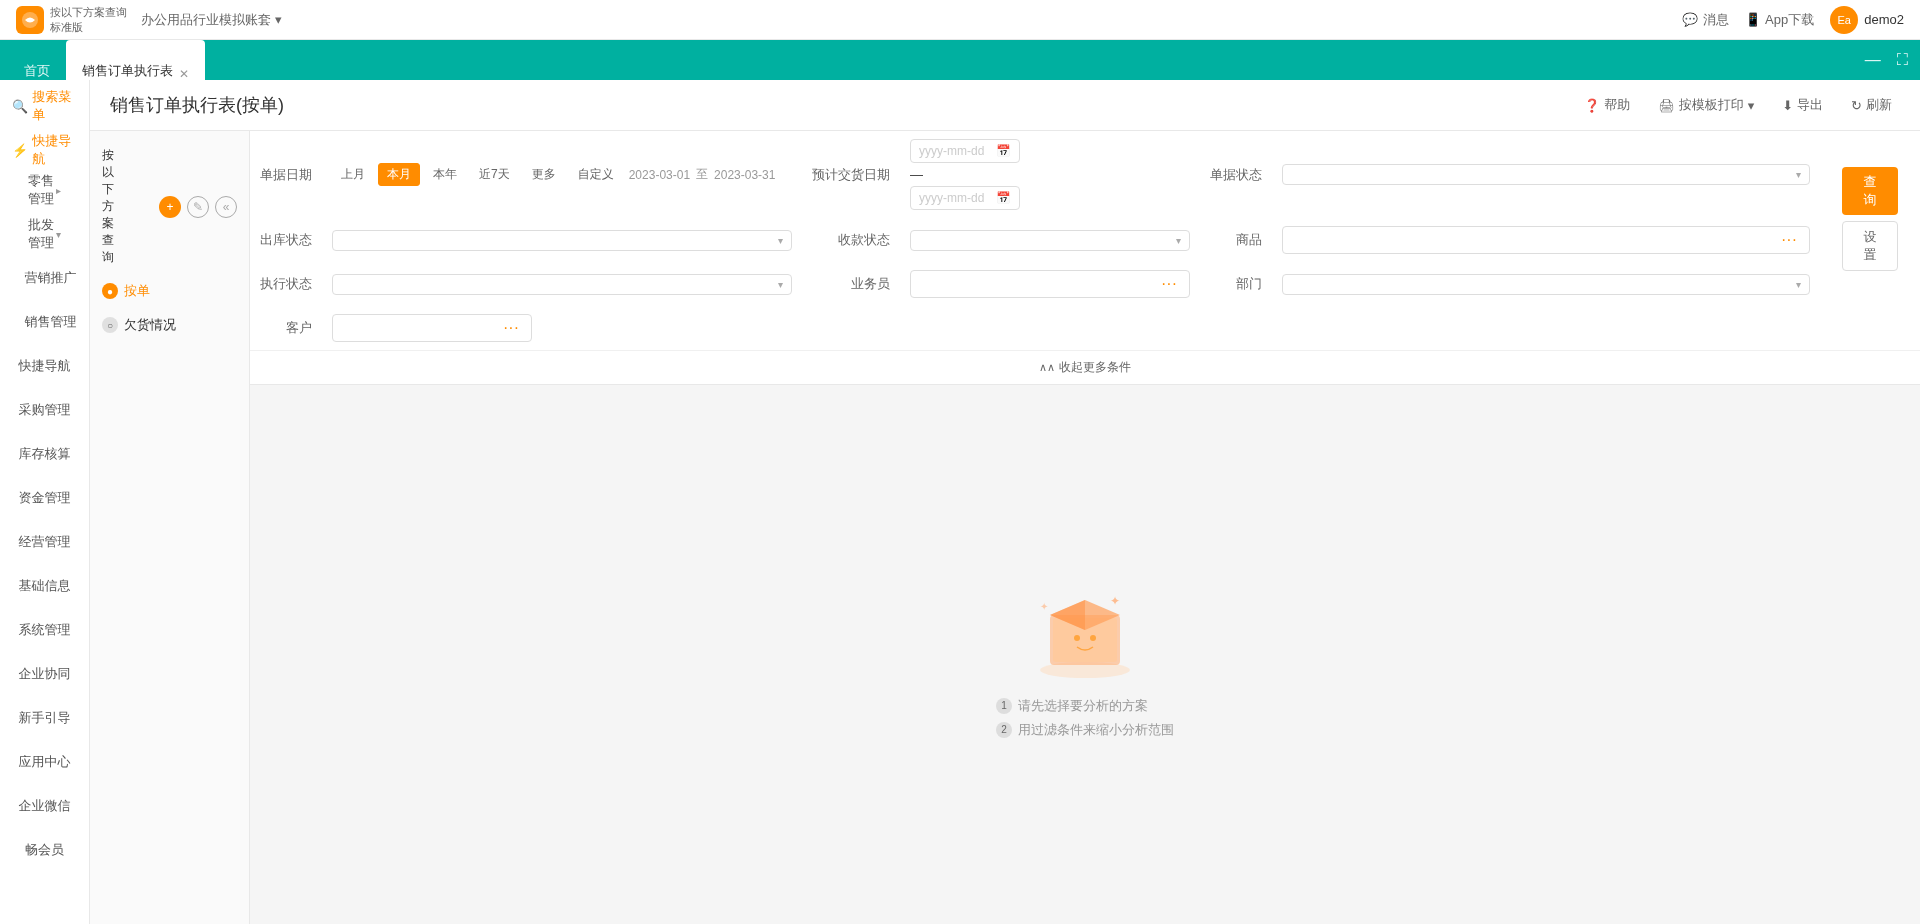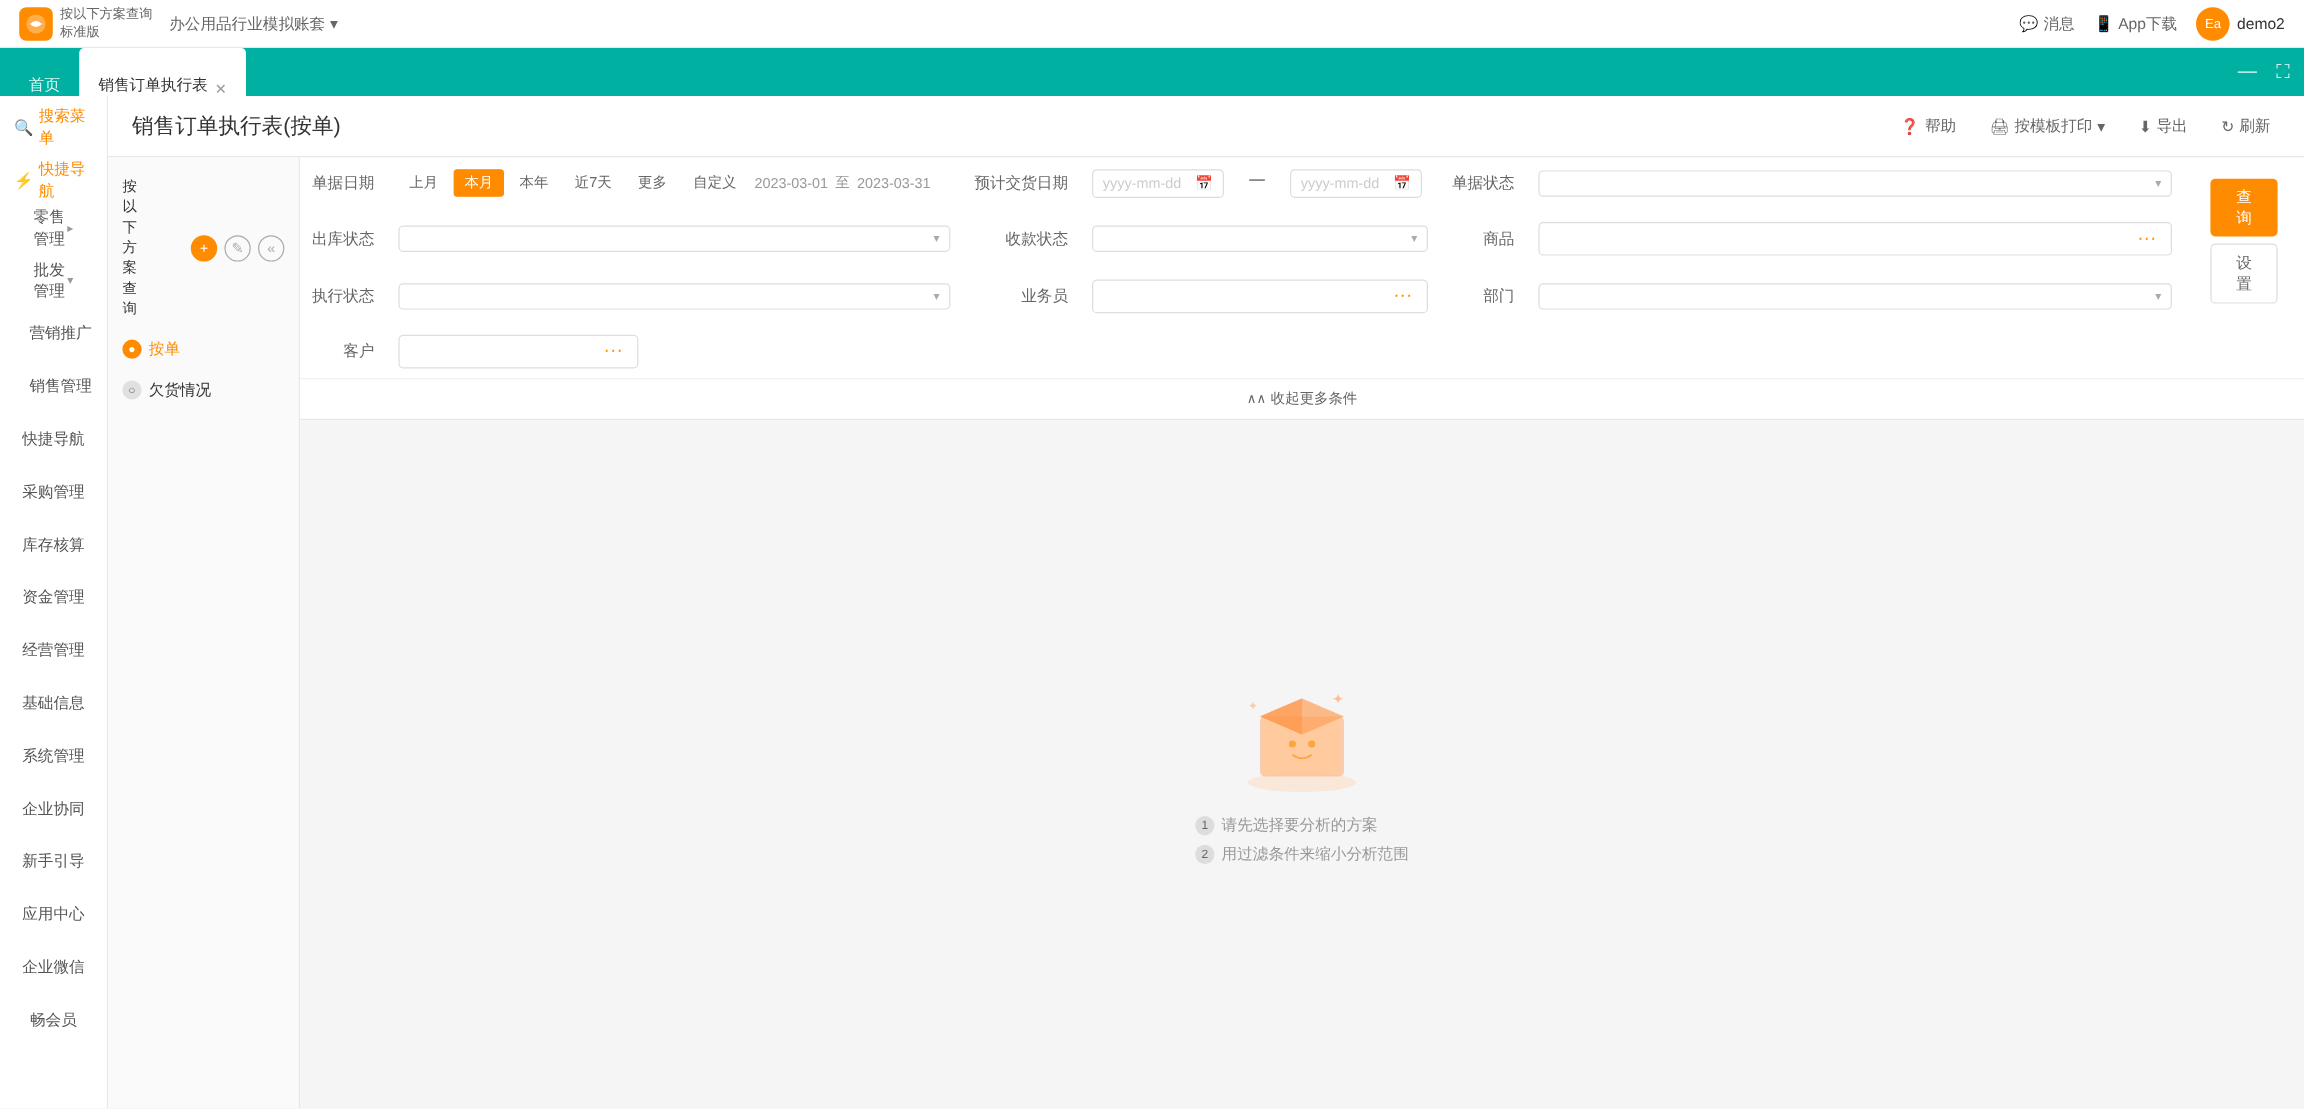--- a/index.html
+++ b/index.html
@@ -358,21 +358,21 @@
                     <span>2023-03-01</span>
                     <span>至</span>
                     <span>2023-03-31</span>
                   </div>
                 </div>
               </td>
               <td style="white-space:nowrap;color:#666;text-align:right;width:80px;">
                 <span>预计交货日期</span>
               </td>
               <td style="width:300px;">
-                <div style="display:flex;align-items:flex-start;gap:21px;">
+                <div style="display:flex;align-items:flex-start;gap:4px;flex-direction:column;">
                   <div class="date-input">
                     <span style="color:#ccc;">yyyy-mm-dd</span>
                     <span style="color:#aaa;">📅</span>
                   </div>
                   <span>—</span>
                   <div class="date-input">
                     <span style="color:#ccc;">yyyy-mm-dd</span>
                     <span style="color:#aaa;">📅</span>
                   </div>
                 </div>

